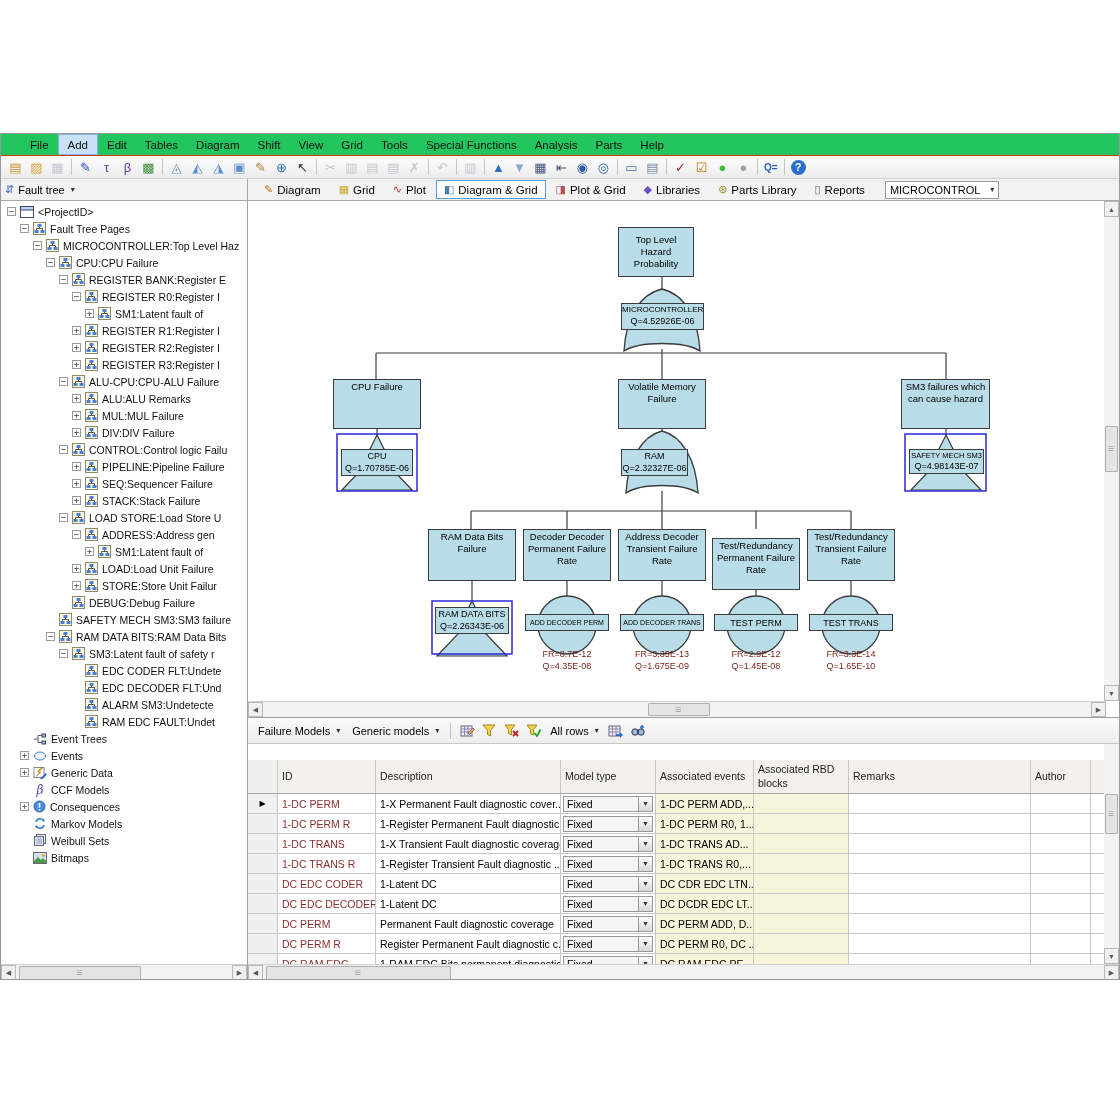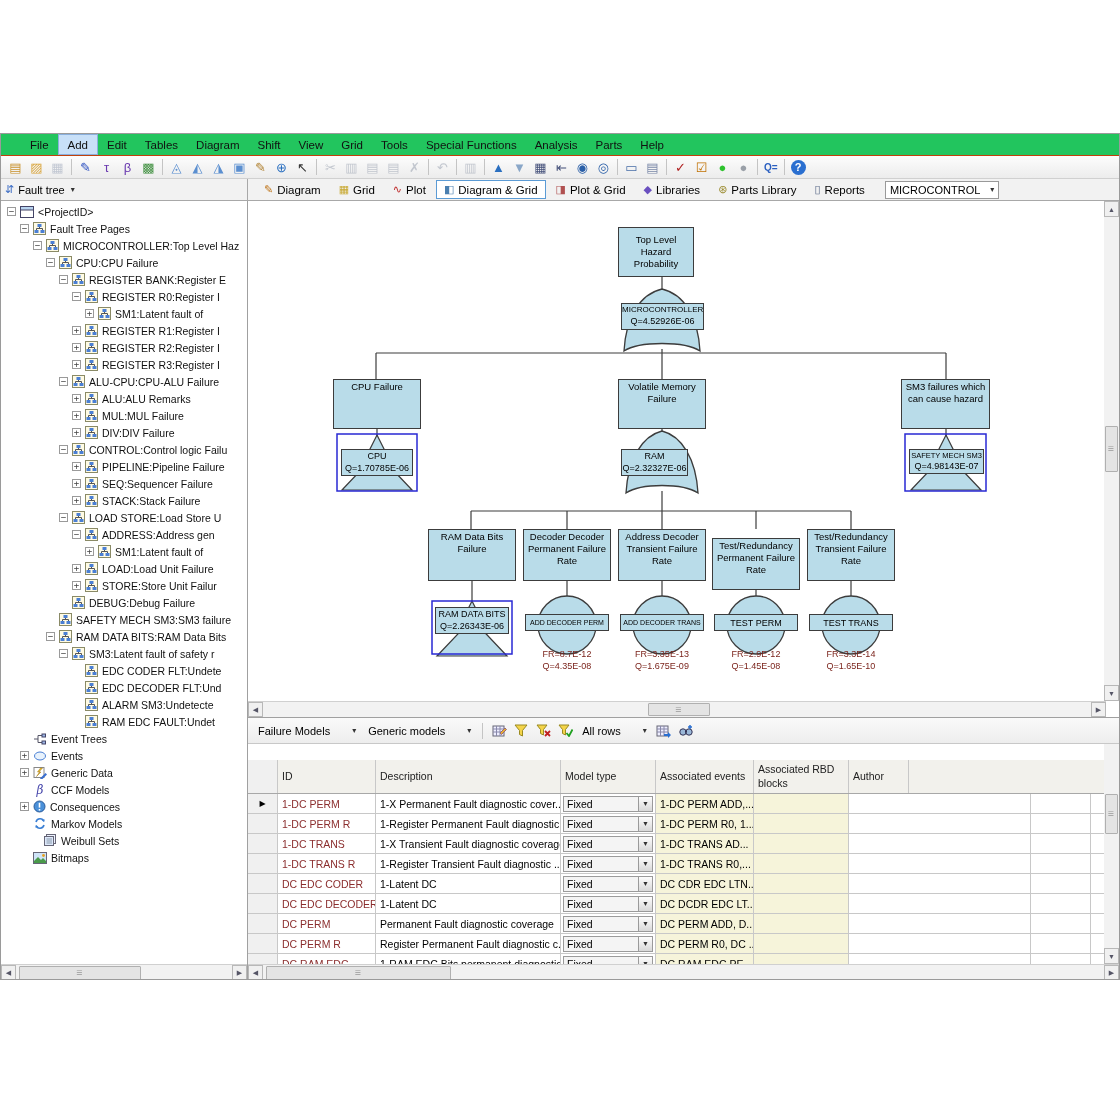--- a/index.html
+++ b/index.html
@@ -49,21 +49,21 @@
   .diagram { position:absolute; left:0; top:0; width:858px; height:500px; background:#fff; overflow:hidden; }
   .dnode { position:absolute; background:#b9dce9; border:1.3px solid #3c3c3c; display:flex; align-items:center; justify-content:center; text-align:center; font-size:9.5px; line-height:1.25; color:#000; padding:1px; }
   .dlabel { position:absolute; background:#b9dce9; border:1.2px solid #3c3c3c; text-align:center; font-size:9px; line-height:1.3; color:#000; display:flex; flex-direction:column; justify-content:center; }
   .dlabel .idline { font-size:8px; }
   .evlabel { position:absolute; background:#b9dce9; border:1.2px solid #3c3c3c; text-align:center; color:#000; display:flex; align-items:center; justify-content:center; overflow:hidden; white-space:nowrap; }
   .frq { position:absolute; width:100px; text-align:center; font-size:9px; color:#7b241c; }
 
   
   .bpanel { position:absolute; left:247px; top:516px; right:0; bottom:0; border-top:1px solid #a0a0a0; background:#fff; }
   .ptoolbar { height:26px; background:linear-gradient(#fafafa,#ededed); border-bottom:1px solid #c8c8c8; display:flex; align-items:center; padding-left:6px; font-size:11px; gap:4px; }
-  .psel { display:flex; align-items:center; gap:20px; padding:2px 4px; }
+  .psel { display:flex; align-items:center; gap:4px; padding:2px 4px; }
   .picon { width:18px; height:18px; display:flex; align-items:center; justify-content:center; }
   .grid { position:absolute; left:0; top:26px; right:15px; bottom:17px; overflow:hidden; font-size:10.5px;margin-top:16px; }
   .grow { display:flex; height:20px; border-bottom:1px solid #c8c8c8; }
   .grow.header { height:34px; background:#f2f1ec; border-bottom:1px solid #a8a8a8; font-size:10.5px; color:#222; }
   .gcell { border-right:1px solid #c8c8c8; padding:2px 4px; overflow:hidden; white-space:nowrap; display:flex; align-items:center; }
   .gcell.hdr { white-space:normal; line-height:1.25; align-items:center; }
   .gcell.sel { background:#f0f0f0; justify-content:center; padding:0; }
   .gcell.idcol { color:#8b2e2e; }
   .gcell.yellow { background:#f6f4da; }
   .combo { flex:1; display:flex; align-items:center; border:1px solid #9a9a9a; background:#f4f4f4; height:16px; overflow:hidden; }
@@ -642,21 +642,21 @@
             <span class="ticon">
               <svg width="14" height="13">
                 <path d="M3 5 A4.2 4.2 0 0 1 11 4.5" stroke="#3a7fd4" stroke-width="1.6" fill="none"></path>
                 <path d="M11 8 A4.2 4.2 0 0 1 3 8.5" stroke="#3a7fd4" stroke-width="1.6" fill="none"></path>
                 <path d="M11 4.5 l-2.5 -1 l3.2 -1.2 z" fill="#3a7fd4"></path>
                 <path d="M3 8.5 l2.5 1 l-3.2 1.2 z" fill="#3a7fd4"></path>
               </svg>
             </span>
             <span>Markov Models</span>
           </div>
-          <div class="tree-row" style="padding-left: 29px;">
+          <div class="tree-row" style="padding-left: 19px;">
             <span class="noexp"></span>
             <span class="ticon">
               <svg width="14" height="13">
                 <rect x="3.5" y="0.5" width="9" height="9" fill="#eef3ff" stroke="#667"></rect>
                 <rect x="1.5" y="2.5" width="9" height="9" fill="#dde8fa" stroke="#667"></rect>
                 <path d="M3.5 5 H9 M3.5 7 H9 M3.5 9 H9" stroke="#89a" fill="none"></path>
               </svg>
             </span>
             <span>Weibull Sets</span>
           </div>
@@ -848,20 +848,23 @@
               </div>
               <div class="gcell hdr" style="width: 95px; flex: 0 0 95px;">
                 <span>Model type</span>
               </div>
               <div class="gcell hdr" style="width: 98px; flex: 0 0 98px;">
                 <span>Associated events</span>
               </div>
               <div class="gcell hdr" style="width: 95px; flex: 0 0 95px;">
                 <span>Associated RBD blocks</span>
               </div>
+              <div class="gcell hdr" style="width: 182px; flex: 0 0 182px;">
+                <span>Remarks</span>
+              </div>
               <div class="gcell hdr" style="width: 60px; flex: 0 0 60px;">
                 <span>Author</span>
               </div>
             </div>
             <div class="grow">
               <div class="gcell sel" style="width: 30px; flex: 0 0 30px; font-size: 8px;">▶</div>
               <div class="gcell idcol" style="width: 98px; flex: 0 0 98px;">1-DC PERM</div>
               <div class="gcell " style="width: 185px; flex: 0 0 185px;">1-X Permanent Fault diagnostic cover...</div>
               <div class="gcell " style="width: 95px; flex: 0 0 95px; padding: 1px 2px;">
                 <div class="combo">

